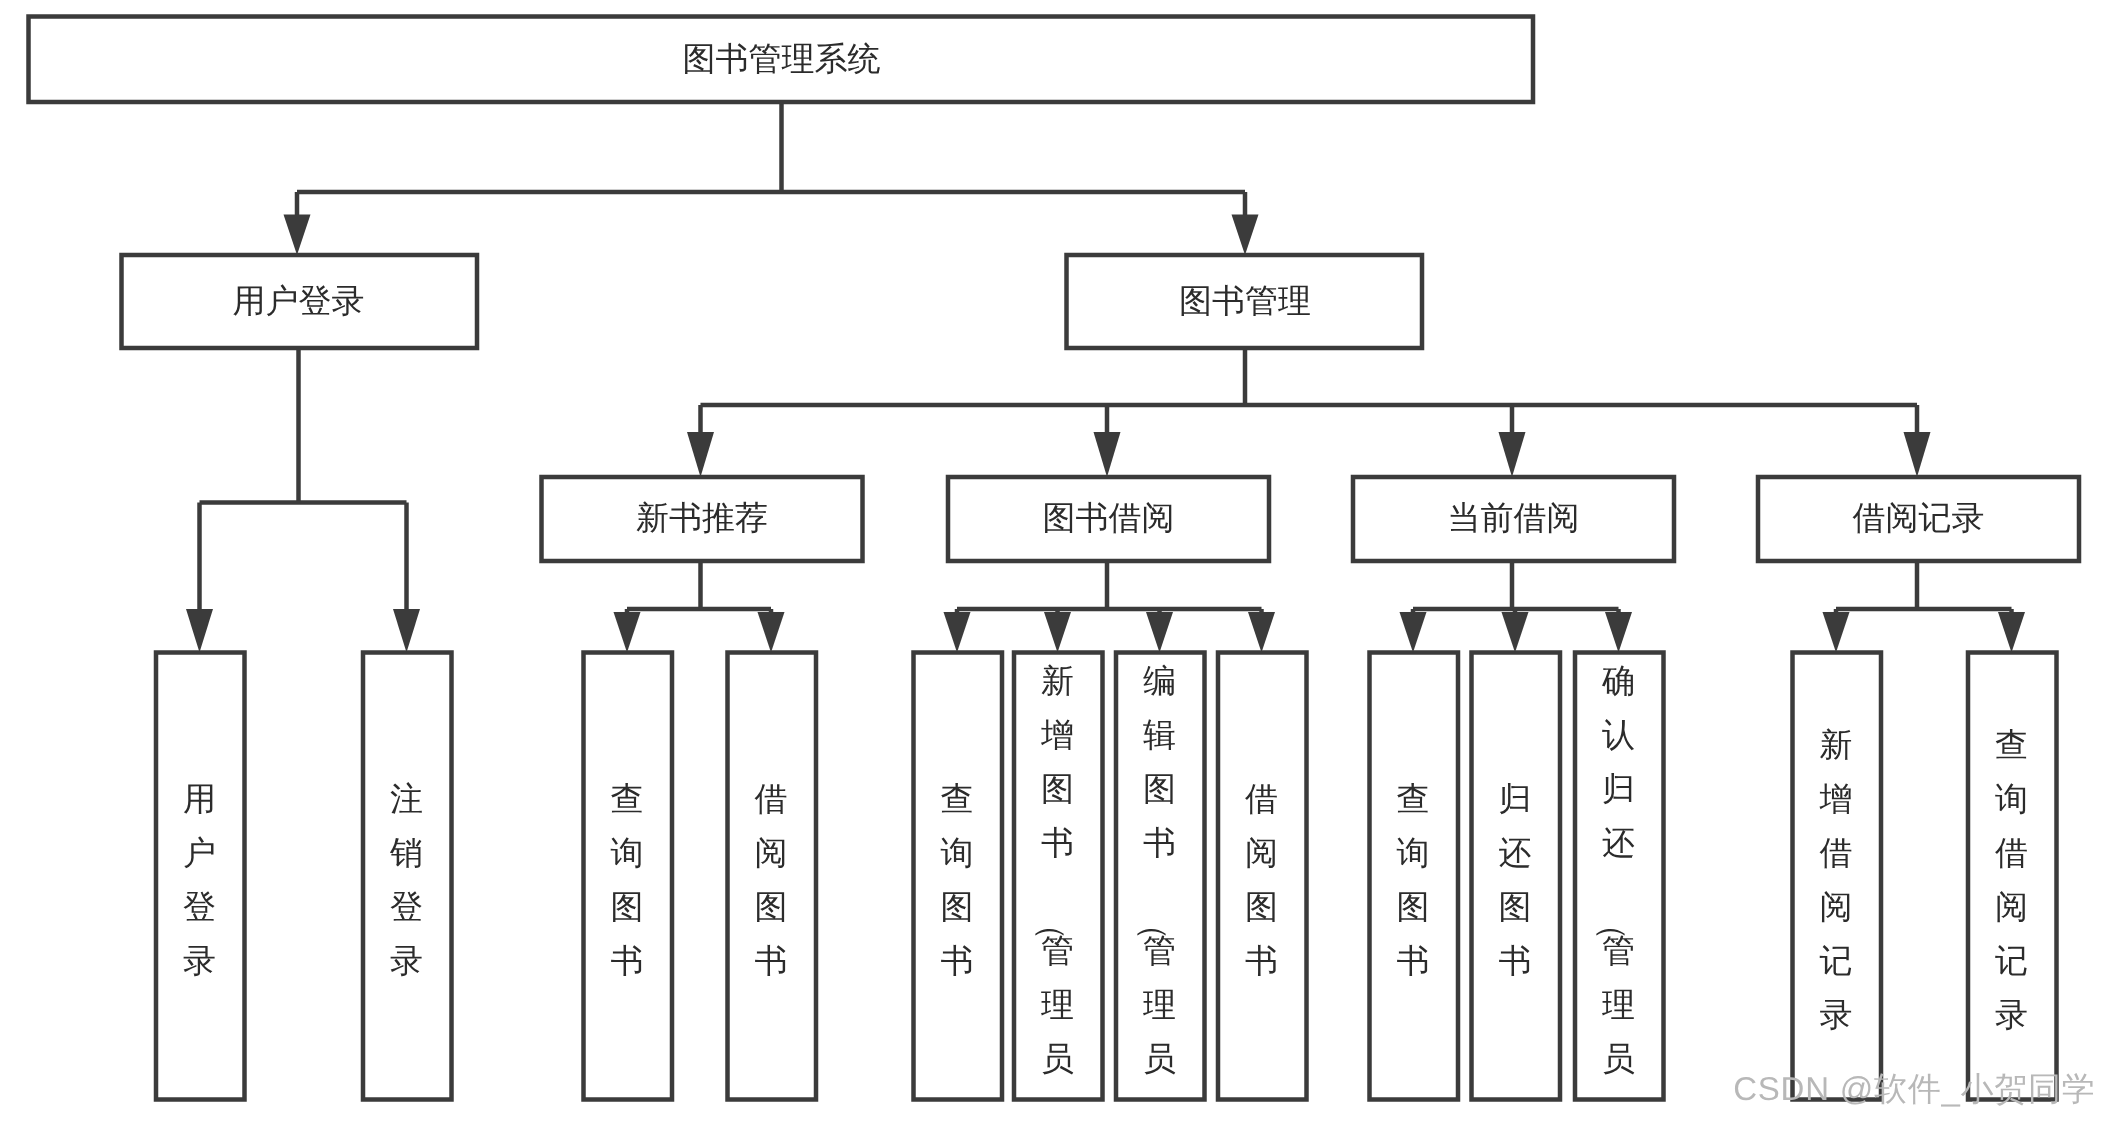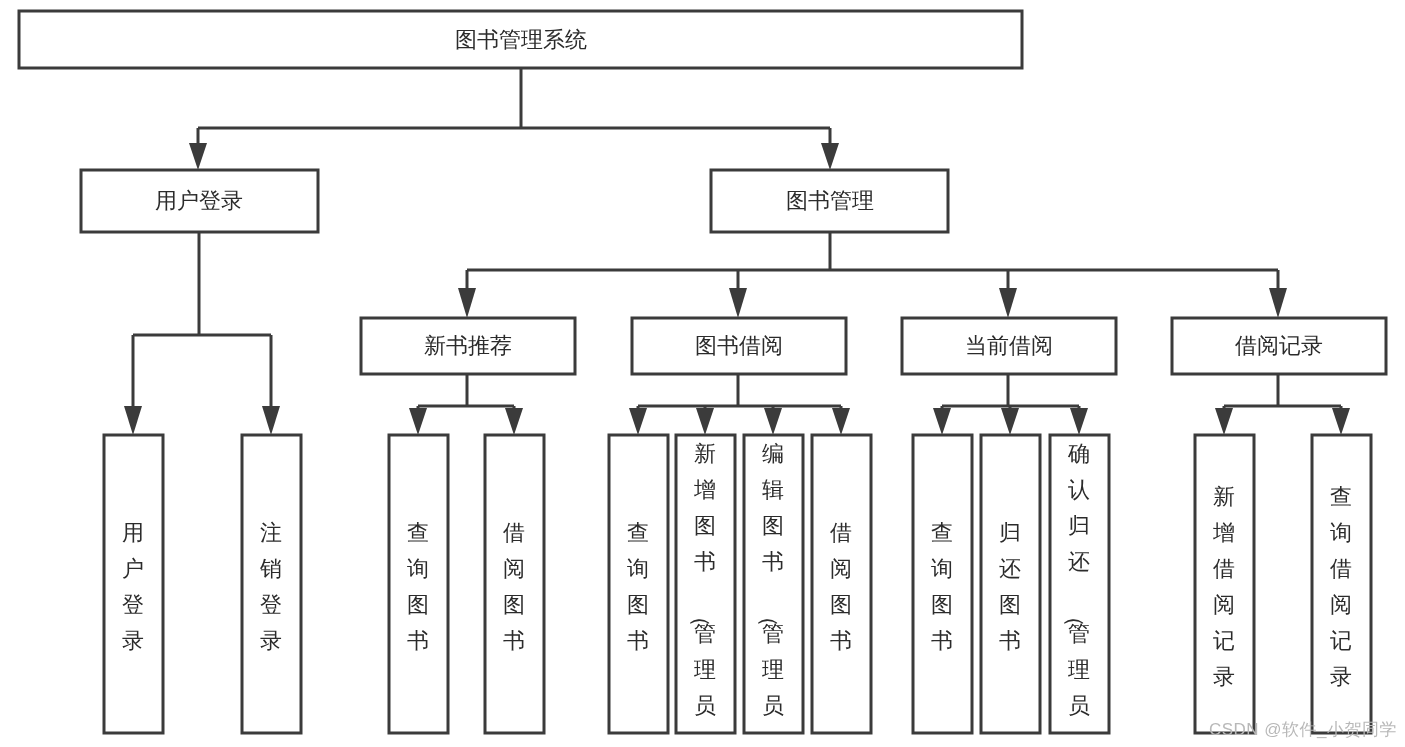--- a/index.html
+++ b/index.html
@@ -55,21 +55,21 @@
     fill: #2b2b2b;
     font-size: 22px;
     text-anchor: middle;
     white-space: pre;
   }
   .watermark {
     position: absolute;
     right: 8px;
     bottom: 6px;
     font-family: "Liberation Sans", "DejaVu Sans", sans-serif;
-    font-size: 17px;
+    font-size: 22px;
     color: #b8b8b8;
     letter-spacing: 0.5px;
     user-select: none;
     pointer-events: none;
   }
 </style>
 </head>
 <body>
 
 <div id="diagram-root">

